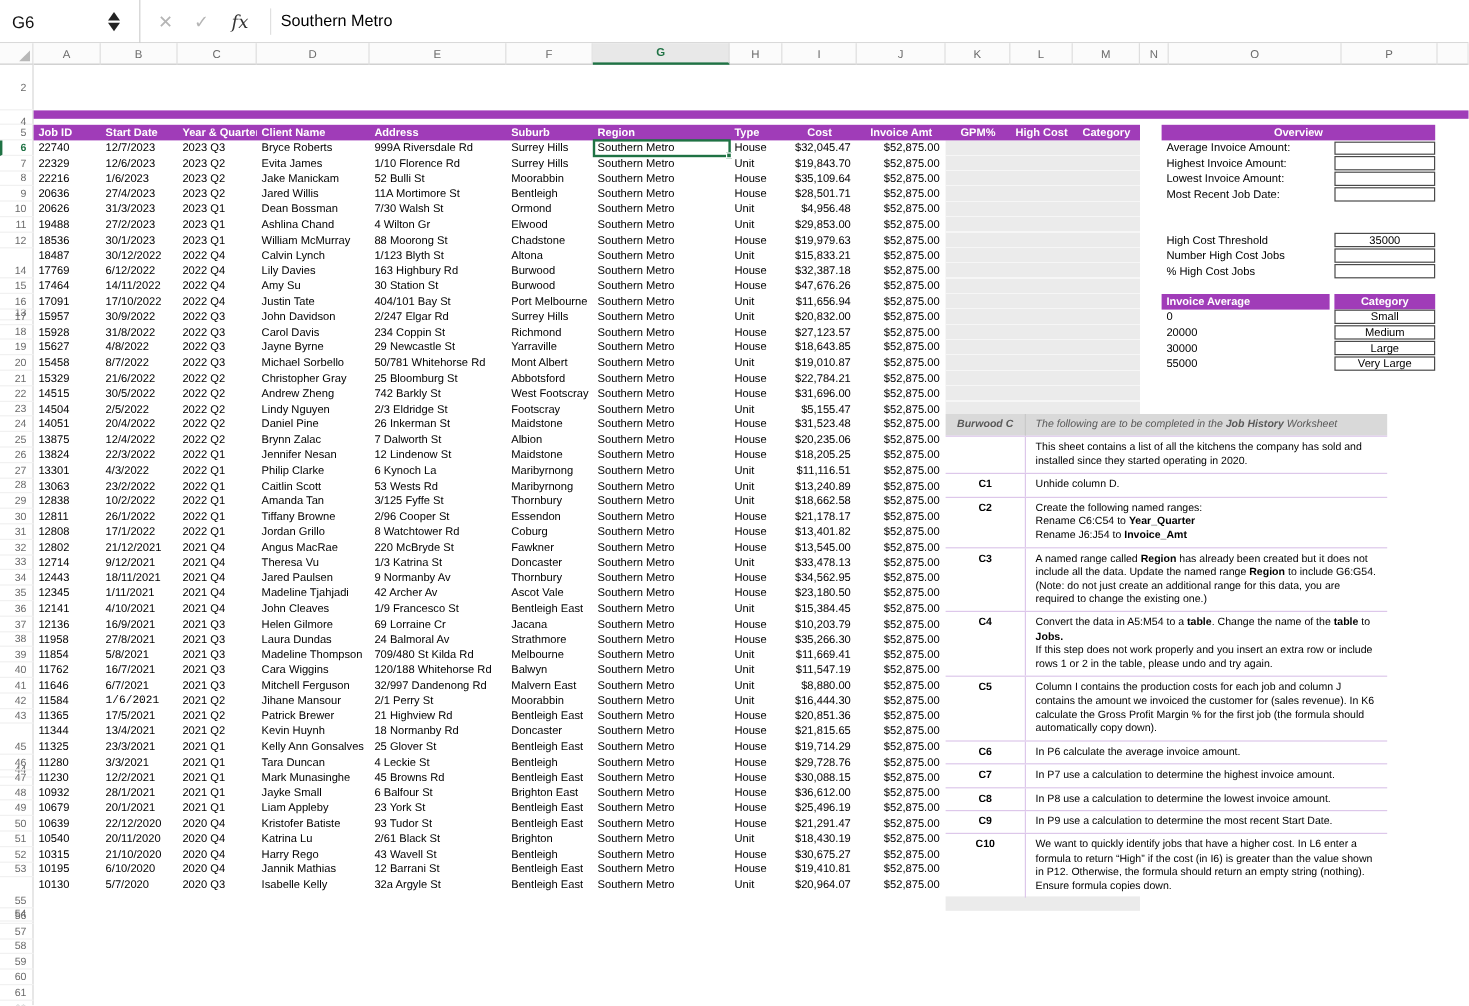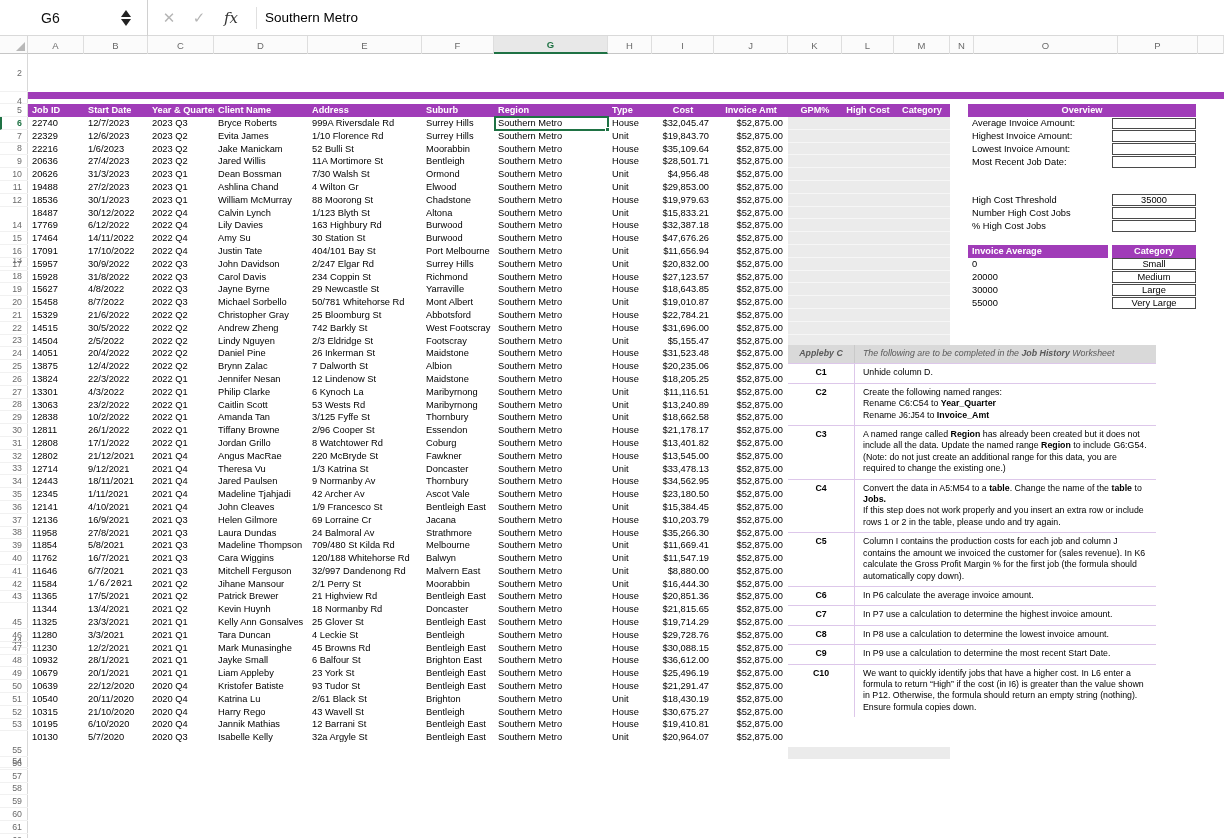--- a/index.html
+++ b/index.html
@@ -2,21 +2,21 @@
 <html><head>
 <meta charset="utf-8">
 <style>
   html,body{margin:0;padding:0;background:#fff;}
   *{box-sizing:border-box;}
   .canvas{position:relative;width:1224px;height:838px;overflow:hidden;background:#fff;
           font-family:"Liberation Sans",sans-serif;color:#000;}
 
   
   .formula-bar{position:absolute;left:0;top:0;width:1224px;height:36px;background:#fff;
-               border-bottom:1px solid #d9d9d9;display:flex;align-items:center;padding-left:31px;}
+               border-bottom:1px solid #d9d9d9;display:flex;align-items:center;}
   .name-box{width:84px;height:100%;display:flex;align-items:center;padding-left:10px;
             font-size:14px;color:#111;}
   .spinner{width:22px;height:100%;display:flex;flex-direction:column;align-items:center;justify-content:center;gap:2px;}
   .spin-up{width:0;height:0;border-left:5px solid transparent;border-right:5px solid transparent;border-bottom:7px solid #222;}
   .spin-down{width:0;height:0;border-left:5px solid transparent;border-right:5px solid transparent;border-top:7px solid #222;}
   .vdiv{width:1px;height:36px;background:#d0d0d0;margin:0 6px 0 10px;}
   .fb-btn{width:30px;text-align:center;font-size:15px;color:#b5b5b5;}
   .fx{font-family:"DejaVu Serif",serif;font-style:italic;font-size:15px;color:#333;width:34px;text-align:center;}
   .fb-sep{width:1px;height:22px;background:#e0e0e0;margin:0 8px;}
   .formula-text{font-size:13.5px;color:#000;}
@@ -862,22 +862,26 @@
         <div class="inv-cat">Large</div>
       </div>
       <div class="inv-row" style="top: 296.2px;">
         <span class="inv-amount">55000</span>
         <div class="inv-cat">Very Large</div>
       </div>
     </div>
 
   <div class="section-c" id="sectionC">
       <div class="sc-row sc-head">
-        <div class="sc-id">Appleby C</div>
+        <div class="sc-id">Burwood C</div>
         <div class="sc-text">The following are to be completed in the <b>Job History</b> Worksheet</div>
+      </div>
+      <div class="sc-row">
+        <div class="sc-id"></div>
+        <div class="sc-text">This sheet contains a list of all the kitchens the company has sold and installed since they started operating in 2020.</div>
       </div>
       <div class="sc-row">
         <div class="sc-id">C1</div>
         <div class="sc-text">Unhide column D.</div>
       </div>
       <div class="sc-row">
         <div class="sc-id">C2</div>
         <div class="sc-text">Create the following named ranges:<br>Rename C6:C54 to <b>Year_Quarter</b><br>Rename J6:J54 to <b>Invoice_Amt</b></div>
       </div>
       <div class="sc-row">

